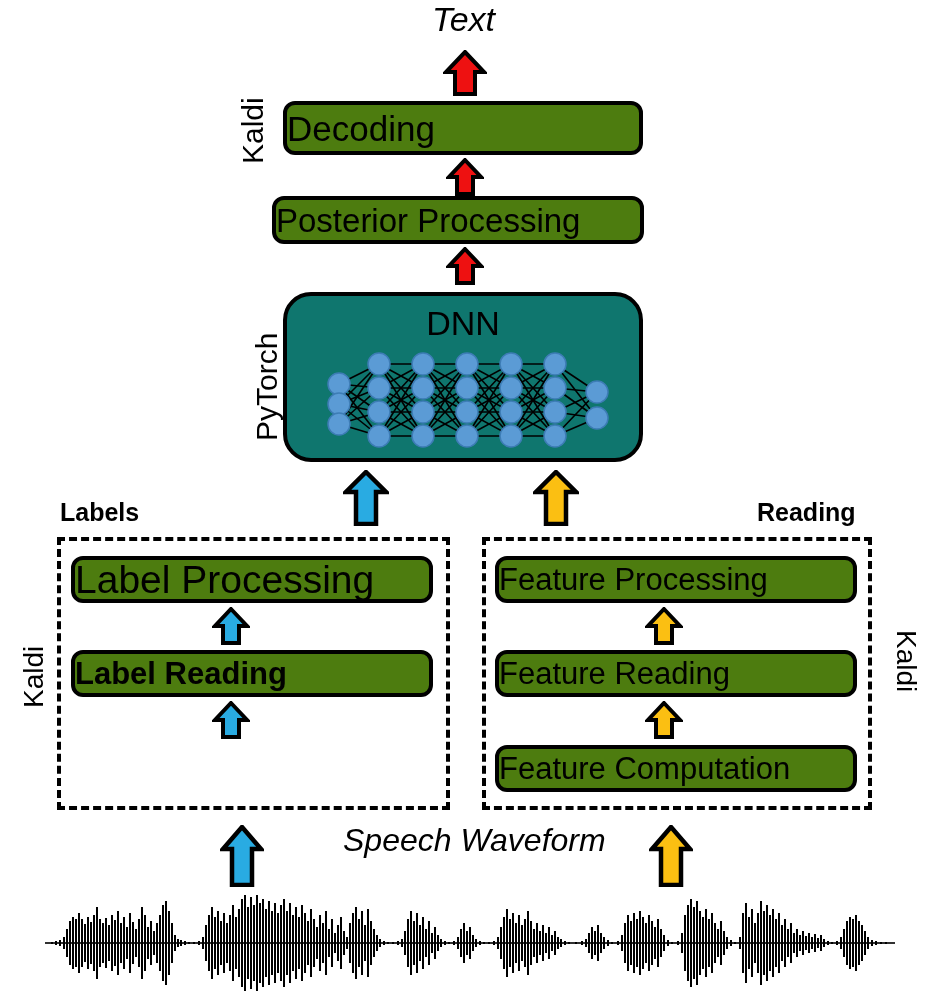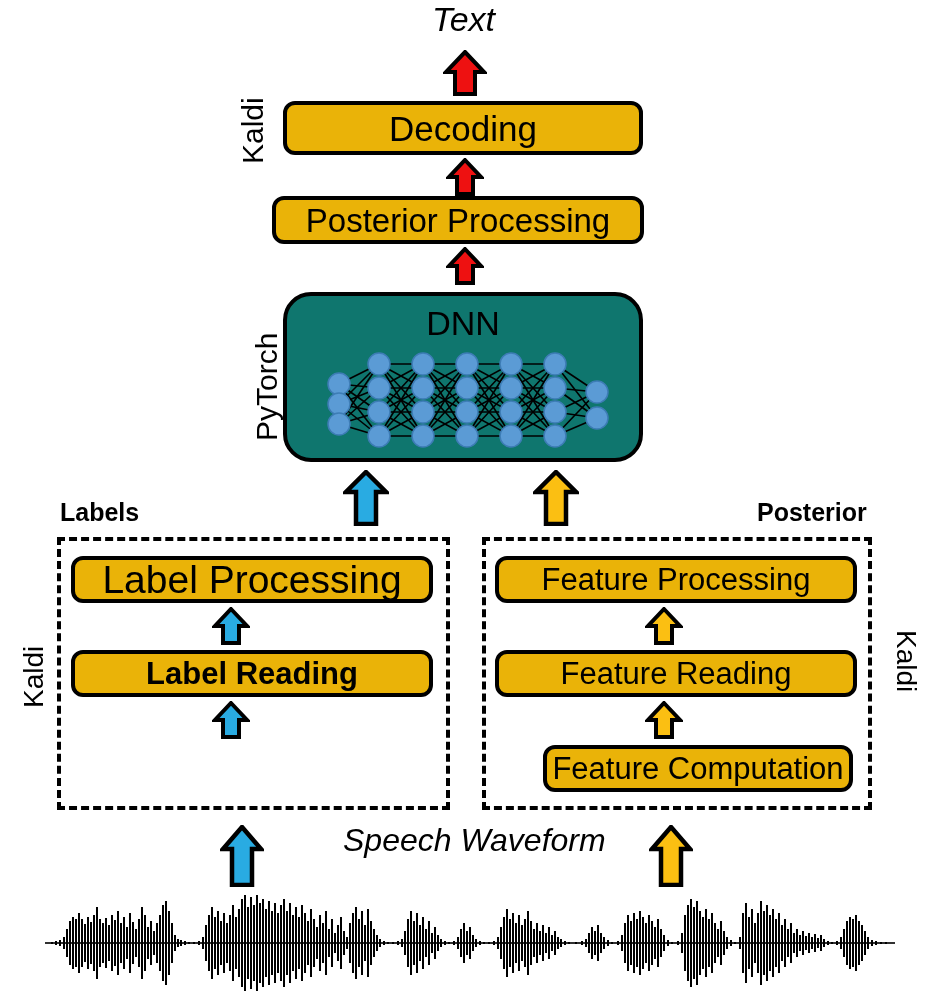--- a/index.html
+++ b/index.html
@@ -18,24 +18,23 @@
     overflow: hidden;
     padding-left: 32px;
   }
 
   
   .box {
     position: absolute;
     box-sizing: border-box;
     border: 4px solid #000000;
     border-radius: 12px;
-    background: #eab308;
+    background: #4d7c0f;
     display: flex;
     align-items: center;
-    justify-content: center;
     color: #000000;
     font-family: "Liberation Sans", sans-serif;
     white-space: nowrap;
     line-height: 1;
   }
   .box span { display: block; }
 
   
   .dashbox {
     position: absolute;
@@ -240,21 +239,21 @@
   <svg class="arrow" style="left:343px; top:470px;" width="46" height="56" viewBox="0 0 46 56">
     <polygon points="23,2 43,22 33,22 33,54 13,54 13,22 3,22" fill="#29ABE2" stroke="#000000" stroke-width="4.5" stroke-linejoin="miter"></polygon>
   </svg>
 
   <svg class="arrow" style="left:533px; top:470px;" width="46" height="56" viewBox="0 0 46 56">
     <polygon points="23,2 43,22 33,22 33,54 13,54 13,22 3,22" fill="#FBBF12" stroke="#000000" stroke-width="4.5" stroke-linejoin="miter"></polygon>
   </svg>
 
   <div class="lbl bold" style="left:60px; top:500px; font-size:25px;">Labels</div>
 
-  <div class="lbl bold" style="left:757px; top:500px; font-size:25px;">Posterior</div>
+  <div class="lbl bold" style="left:757px; top:500px; font-size:25px;">Reading</div>
 
   <div class="vlabel-up" style="left:20px; top:708px; font-size:28px;">Kaldi</div>
 
   <div class="vlabel-down" style="left:920px; top:630px; font-size:28px;">Kaldi</div>
 
   <div class="dashbox" style="left:57px; top:537px; width:393px; height:273px;"></div>
 
   <div class="box" style="left:71px; top:556px; width:362px; height:47px; font-size:39px;">
     <span>Label Processing</span>
   </div>
@@ -283,21 +282,21 @@
   </svg>
 
   <div class="box" style="left:495px; top:650px; width:362px; height:47px; font-size:31px;">
     <span>Feature Reading</span>
   </div>
 
   <svg class="arrow" style="left:645px; top:701px;" width="38" height="38" viewBox="0 0 38 38">
     <polygon points="19,2 35,19 27,19 27,36 11,36 11,19 3,19" fill="#FBBF12" stroke="#000000" stroke-width="4" stroke-linejoin="miter"></polygon>
   </svg>
 
-  <div class="box" style="left:495px; top:745px; width:310px; height:47px; font-size:31px;margin-left:48px;">
+  <div class="box" style="left:495px; top:745px; width:362px; height:47px; font-size:31px;">
     <span>Feature Computation</span>
   </div>
 
   <svg class="arrow" style="left:220px; top:825px;" width="44" height="62" viewBox="0 0 44 62">
     <polygon points="22,2 41,24 32,24 32,60 12,60 12,24 3,24" fill="#29ABE2" stroke="#000000" stroke-width="4.5" stroke-linejoin="miter"></polygon>
   </svg>
 
   <svg class="arrow" style="left:649px; top:825px;" width="44" height="62" viewBox="0 0 44 62">
     <polygon points="22,2 41,24 32,24 32,60 12,60 12,24 3,24" fill="#FBBF12" stroke="#000000" stroke-width="4.5" stroke-linejoin="miter"></polygon>
   </svg>

